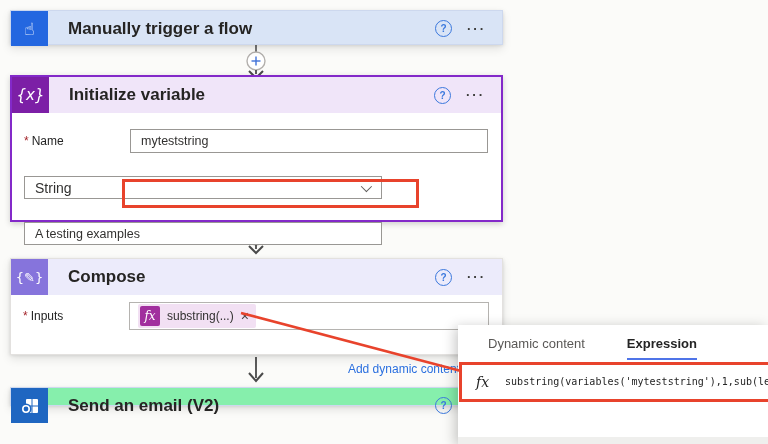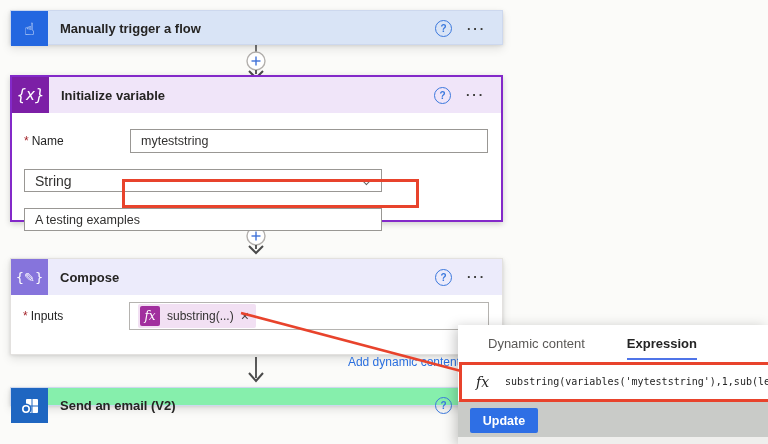--- a/index.html
+++ b/index.html
@@ -21,32 +21,32 @@
   .hdr-peri{background:#ecebfb;}
   .card-icon{
     width:37px;flex:none;display:flex;align-items:center;justify-content:center;
     color:#fff;font-size:14px;font-family:"DejaVu Sans", sans-serif;
   }
   .icon-trigger{background:#2467e0;font-size:17px;}
   .icon-var{background:#7c1fa6;font-style:italic;font-size:15px;}
   .icon-compose{background:#8674dc;font-size:13px;}
   .icon-email{background:#1f66c1;}
   .card-title{
-    align-self:center;padding-left:12px;font-size:13px;font-weight:700;color:#252423;
+    align-self:center;padding-left:20px;font-size:17px;font-weight:700;color:#252423;
   }
   .header-actions{margin-left:auto;display:flex;align-items:center;gap:15px;padding-right:16px;}
   .help-icon{
     width:15px;height:15px;border-radius:50%;border:1px solid #3b78dd;color:#3b78dd;
     font-size:10px;font-weight:700;display:flex;align-items:center;justify-content:center;cursor:pointer;
   }
   .ellipsis{color:#3a3a38;font-size:13px;font-weight:700;letter-spacing:2px;cursor:pointer;line-height:10px;}
   
   .card-init{top:75px;height:147px;border:2px solid #8329c9;box-shadow:0 2px 6px rgba(0,0,0,.18);}
   .init-body{padding:16px 12px 0 12px;}
-  .field-row{display:flex;align-items:center;margin-bottom:16px;}
+  .field-row{display:flex;align-items:center;margin-bottom:23px;}
   .field-label{width:106px;flex:none;font-size:12px;color:#242424;}
   .req{color:#a4262c;margin-right:3px;}
   .text-input{
     width:358px;flex:none;height:24px;border:1px solid #999794;background:#fff;
     font-family:"Liberation Sans", sans-serif;font-size:12.5px;color:#323130;
     padding:0 0 0 10px;box-sizing:border-box;outline:none;
   }
   .text-input.short{height:23px;}
   .select-box{
     width:358px;flex:none;height:23px;border:1px solid #999794;background:#fff;
@@ -240,23 +240,20 @@
 
 <div class="popup">
   <div class="tabs">
     <div class="tab">Dynamic content</div>
     <div class="tab active">Expression</div>
   </div>
   <div class="expr-row">
     <span class="expr-fx">fx</span>
     <span class="expr-text">substring(variables('myteststring'),1,sub(len</span>
   </div>
-  <div class="popup-gray">
-    <button class="update-btn">Update</button>
-  </div>
   <div class="popup-strip"></div>
 </div>
 
 <div class="annotations">
   <svg id="anno-line" width="768" height="444">
     <line x1="241" y1="313" x2="461" y2="371" stroke="#e8432c" stroke-width="2.6"></line>
   </svg>
   <div class="anno-rect value-rect"></div>
   <div class="anno-rect expr-rect"></div>
 </div>

